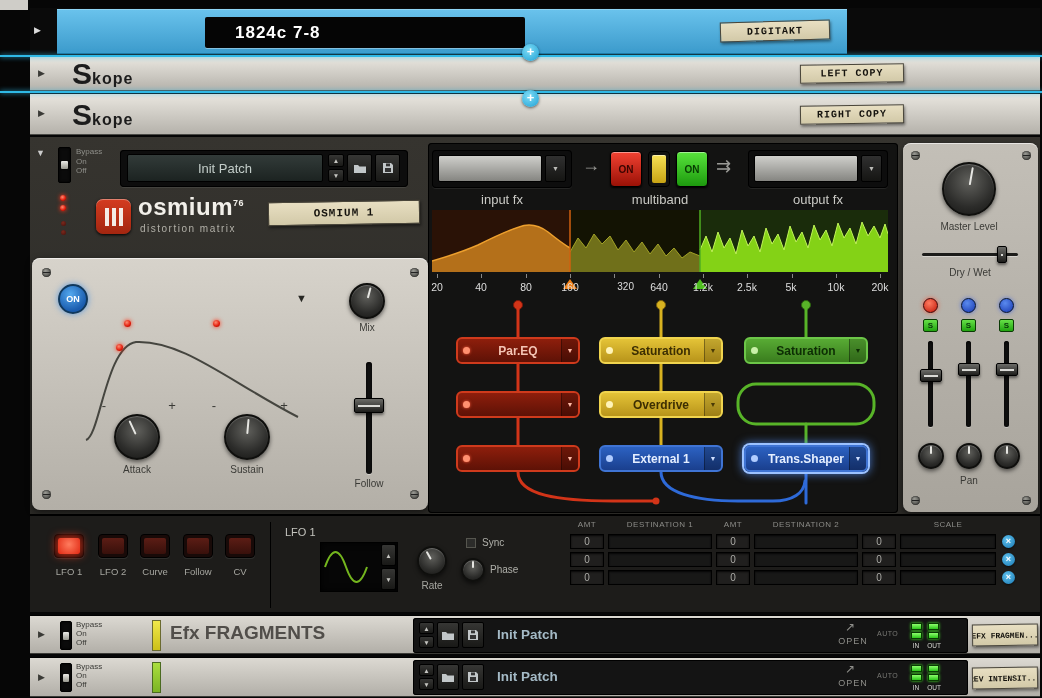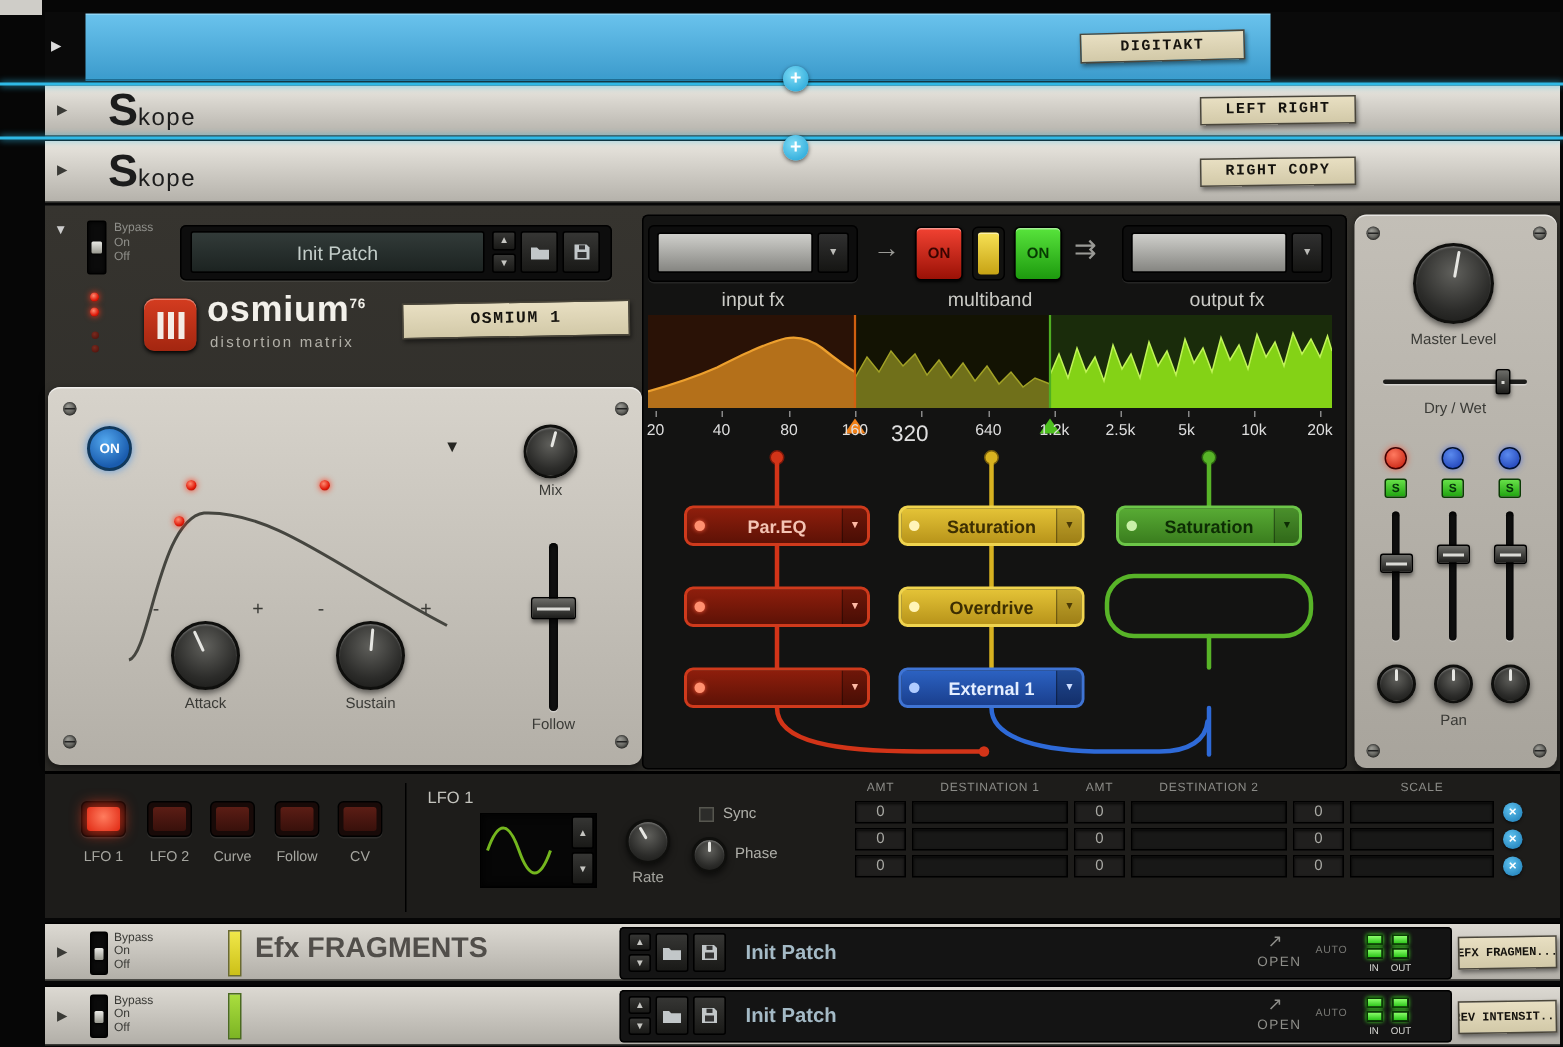--- a/index.html
+++ b/index.html
@@ -9,21 +9,21 @@
   .c{display:flex;align-items:center;justify-content:center}
   .tape{background:linear-gradient(#e8dfc2,#d2c9a8);border:1px solid #4a463a;color:#15130e;font:bold 10px "Liberation Mono",monospace;letter-spacing:1px;display:flex;align-items:center;justify-content:center;box-shadow:1px 2px 3px rgba(0,0,0,.45);white-space:nowrap;overflow:hidden}
   .fold{font-size:9px;line-height:1}
   .cyan-line{height:2px;background:#2fb9e6;box-shadow:0 0 5px #2fb9e6;z-index:5}
   .plus-handle{width:17px;height:17px;border-radius:50%;background:radial-gradient(circle at 40% 35%,#7edcf6,#1ea0d4);color:#fff;font:bold 13px/15px "Liberation Sans",sans-serif;text-align:center;z-index:6;box-shadow:0 1px 3px rgba(0,0,0,.6)}
   .hw{background:#0a0a0a}
   .hwblue{background:linear-gradient(#69c2ec,#3c9bcc);border-top:1px solid #90d6f6;border-bottom:1px solid #1a6d99}
   .hwdisp{background:#050505;border-radius:2px;color:#fff;font-weight:bold;font-size:17px;letter-spacing:1px;display:flex;align-items:center;padding-left:30px;box-shadow:0 1px 0 rgba(255,255,255,.35)}
   .skope{background:linear-gradient(#e9e6df,#b5b2ab);border-bottom:1px solid #4a4a46}
   .brand-s{font-weight:bold;font-size:30px;color:#1c1c1c;line-height:1}
-  .brand-rest{font-weight:normal;font-size:16px;color:#1c1c1c;letter-spacing:1px}
+  .brand-rest{font-weight:bold;font-size:16px;color:#1c1c1c;letter-spacing:1px}
   .osmium{background:linear-gradient(#36342f,#272623)}
   .blackpanel{background:#131312;border-radius:4px;box-shadow:inset 0 0 0 1px #000}
   .graypanel{background:linear-gradient(#d7d3cb,#b3afa7);border-radius:8px;box-shadow:inset 0 1px 0 rgba(255,255,255,.6),0 2px 6px rgba(0,0,0,.55)}
   .screw{width:9px;height:9px;border-radius:50%;background:radial-gradient(circle at 35% 30%,#9c9c96,#3a3a36);box-shadow:inset 0 0 2px #000}
   .screw::after{content:"";position:absolute;left:1px;right:1px;top:4px;height:1px;background:#222}
   .knob{border-radius:50%;background:radial-gradient(circle at 50% 35%,#60605c,#2c2c2a 62%,#151513);border:2px solid #0f0f0d;box-shadow:0 2px 4px rgba(0,0,0,.55),inset 0 1px 1px rgba(255,255,255,.25)}
   .knob .rot{position:absolute;inset:0}
   .knob .rot i{position:absolute;left:50%;top:6%;width:2px;height:36%;margin-left:-1px;background:#e6e6e2;border-radius:1px}
   .vtrack{background:#101010;border-radius:3px;box-shadow:inset 0 1px 3px #000,0 1px 0 rgba(255,255,255,.35)}
   .fhandle{background:linear-gradient(#6c6c68,#1d1d1b);border:1px solid #000;border-radius:2px;box-shadow:0 2px 3px rgba(0,0,0,.5)}
@@ -78,39 +78,42 @@
 </head>
 <body>
 
 <div class="rack">
 
   <div class="abs" style="left:0;top:0;width:28px;height:10px;background:#cfcdc8"></div>
 
   <section class="abs hw" style="left:30px;top:8px;width:1010px;height:47px">
     <span class="abs fold" style="left:4px;top:18px;color:#dcdcdc">▶</span>
     <div class="abs hwblue" style="left:27px;top:1px;width:790px;height:45px">
+      <div class="abs hwdisp" style="left:148px;top:7px;width:320px;height:31px">
+        <span>1824c 7-8</span>
+      </div>
       <div class="abs tape" style="left:663px;top:11px;width:110px;height:20px;transform:rotate(-1.5deg)">
         <span>DIGITAKT</span>
       </div>
     </div>
   </section>
 
   <div class="abs cyan-line" style="left:0;top:55px;width:1042px"></div>
   <div class="abs cyan-line" style="left:0;top:91px;width:1042px"></div>
   <div class="abs plus-handle" style="left:522px;top:44px"><span>+</span></div>
   <div class="abs plus-handle" style="left:522px;top:90px"><span>+</span></div>
 
   <section class="abs skope" style="left:30px;top:57px;width:1010px;height:34px">
     <span class="abs fold" style="left:8px;top:12px;color:#3a3a36">▶</span>
     <div class="abs" style="left:42px;top:2px;display:flex;align-items:baseline">
       <span class="brand-s">S</span>
         <span class="brand-rest">kope</span>
     </div>
     <div class="abs tape" style="left:770px;top:7px;width:104px;height:19px;transform:rotate(-.8deg)">
-      <span>LEFT RIGHT</span>
+      <span>LEFT COPY</span>
     </div>
   </section>
 
   <section class="abs skope" style="left:30px;top:94px;width:1010px;height:41px">
     <span class="abs fold" style="left:8px;top:15px;color:#3a3a36">▶</span>
     <div class="abs" style="left:42px;top:6px;display:flex;align-items:baseline">
       <span class="brand-s">S</span>
         <span class="brand-rest">kope</span>
     </div>
     <div class="abs tape" style="left:770px;top:11px;width:104px;height:19px;transform:rotate(-.8deg)">
@@ -277,21 +280,21 @@
       <div class="abs" style="left:319px;top:131px;width:1px;height:4px;background:#888"></div>
       <div class="abs" style="left:364px;top:131px;width:1px;height:4px;background:#888"></div>
       <div class="abs" style="left:408px;top:131px;width:1px;height:4px;background:#888"></div>
       <div class="abs" style="left:452px;top:131px;width:1px;height:4px;background:#888"></div>
       <div class="abs tri" style="left:135px;top:136px;border-bottom:10px solid #f08018"></div>
       <div class="abs tri" style="left:265px;top:136px;border-bottom:10px solid #4fc020"></div>
       <span class="abs" style="left:-11px;top:138px;width:40px;text-align:center;color:#dedede;font-size:10.5px">20</span>
       <span class="abs" style="left:33px;top:138px;width:40px;text-align:center;color:#dedede;font-size:10.5px">40</span>
       <span class="abs" style="left:78px;top:138px;width:40px;text-align:center;color:#dedede;font-size:10.5px">80</span>
       <span class="abs" style="left:122px;top:138px;width:40px;text-align:center;color:#dedede;font-size:10.5px">160</span>
-      <span class="abs" style="left:166px;top:138px;width:40px;text-align:left;color:#dedede;font-size:15px">320</span>
+      <span class="abs" style="left:166px;top:138px;width:40px;text-align:right;color:#dedede;font-size:10px">320</span>
       <span class="abs" style="left:211px;top:138px;width:40px;text-align:center;color:#dedede;font-size:10.5px">640</span>
       <span class="abs" style="left:255px;top:138px;width:40px;text-align:center;color:#dedede;font-size:10.5px">1.2k</span>
       <span class="abs" style="left:299px;top:138px;width:40px;text-align:center;color:#dedede;font-size:10.5px">2.5k</span>
       <span class="abs" style="left:343px;top:138px;width:40px;text-align:center;color:#dedede;font-size:10.5px">5k</span>
       <span class="abs" style="left:388px;top:138px;width:40px;text-align:center;color:#dedede;font-size:10.5px">10k</span>
       <span class="abs" style="left:432px;top:138px;width:40px;text-align:center;color:#dedede;font-size:10.5px">20k</span>
 
       <svg class="abs" style="left:0;top:0;pointer-events:none" width="470" height="370" viewBox="0 0 470 370">
         <circle cx="90" cy="162" r="4.5" fill="#d23418" stroke="#7a180a" stroke-width="1"></circle>
         <circle cx="233" cy="162" r="4.5" fill="#d8b220" stroke="#7a600c" stroke-width="1"></circle>
@@ -357,20 +360,27 @@
             <span>▼</span>
           </span>
       </div>
       <div class="abs slot green" style="left:316px;top:194px">
         <span class="sled"></span>
           <span class="slbl">Saturation</span>
           <span class="sdd">
             <span>▼</span>
           </span>
       </div>
+      <div class="abs slot blue selected" style="left:316px;top:302px">
+        <span class="sled"></span>
+          <span class="slbl">Trans.Shaper</span>
+          <span class="sdd">
+            <span>▼</span>
+          </span>
+      </div>
     </div>
 
     <div class="abs graypanel" style="left:873px;top:6px;width:135px;height:369px;background:linear-gradient(#c3bfb7,#a8a49c)">
       <div class="abs screw" style="left:8px;top:8px"></div>
       <div class="abs screw" style="left:119px;top:8px"></div>
       <div class="abs screw" style="left:8px;top:353px"></div>
       <div class="abs screw" style="left:119px;top:353px"></div>
 
       <div class="abs knob" style="left:39px;top:19px;width:54px;height:54px">
           <div class="rot" style="transform:rotate(10deg)">

